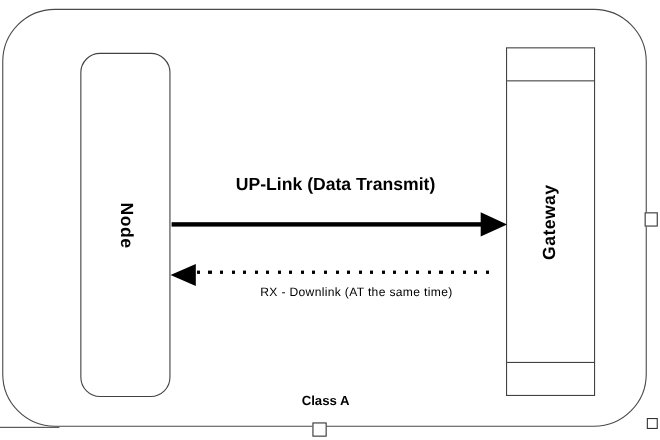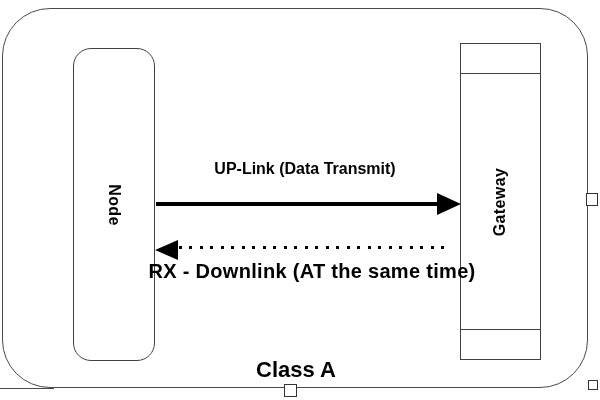--- a/index.html
+++ b/index.html
@@ -89,32 +89,32 @@
       #000000 0px, #000000 2.8px, transparent 2.8px, transparent 10.5px);
   }
   .downlink-head {
     left: 155px; top: 240px;
     width: 0; height: 0;
     border-right: 23px solid #000000;
     border-top: 10px solid transparent;
     border-bottom: 10px solid transparent;
   }
   .downlink-label {
-    left: 312px; top: 260px;
+    left: 324px; top: 260px;
     transform: translateX(-50%);
-    font-size: 20px; font-weight: bold;
+    font-size: 11px; font-weight: normal;
     letter-spacing: 0.3px;
     white-space: nowrap;
   }
 
   
   .class-a-label {
     left: 296px; top: 357px;
     transform: translateX(-50%);
-    font-size: 22px; font-weight: bold;
+    font-size: 12px; font-weight: bold;
     white-space: nowrap;
   }
 
   
   .handle {
     background: #ffffff;
     border: 1.6px solid #333333;
     box-sizing: border-box;
   }
   .handle-right  { left: 586px; top: 193px; width: 12px; height: 13px; }

